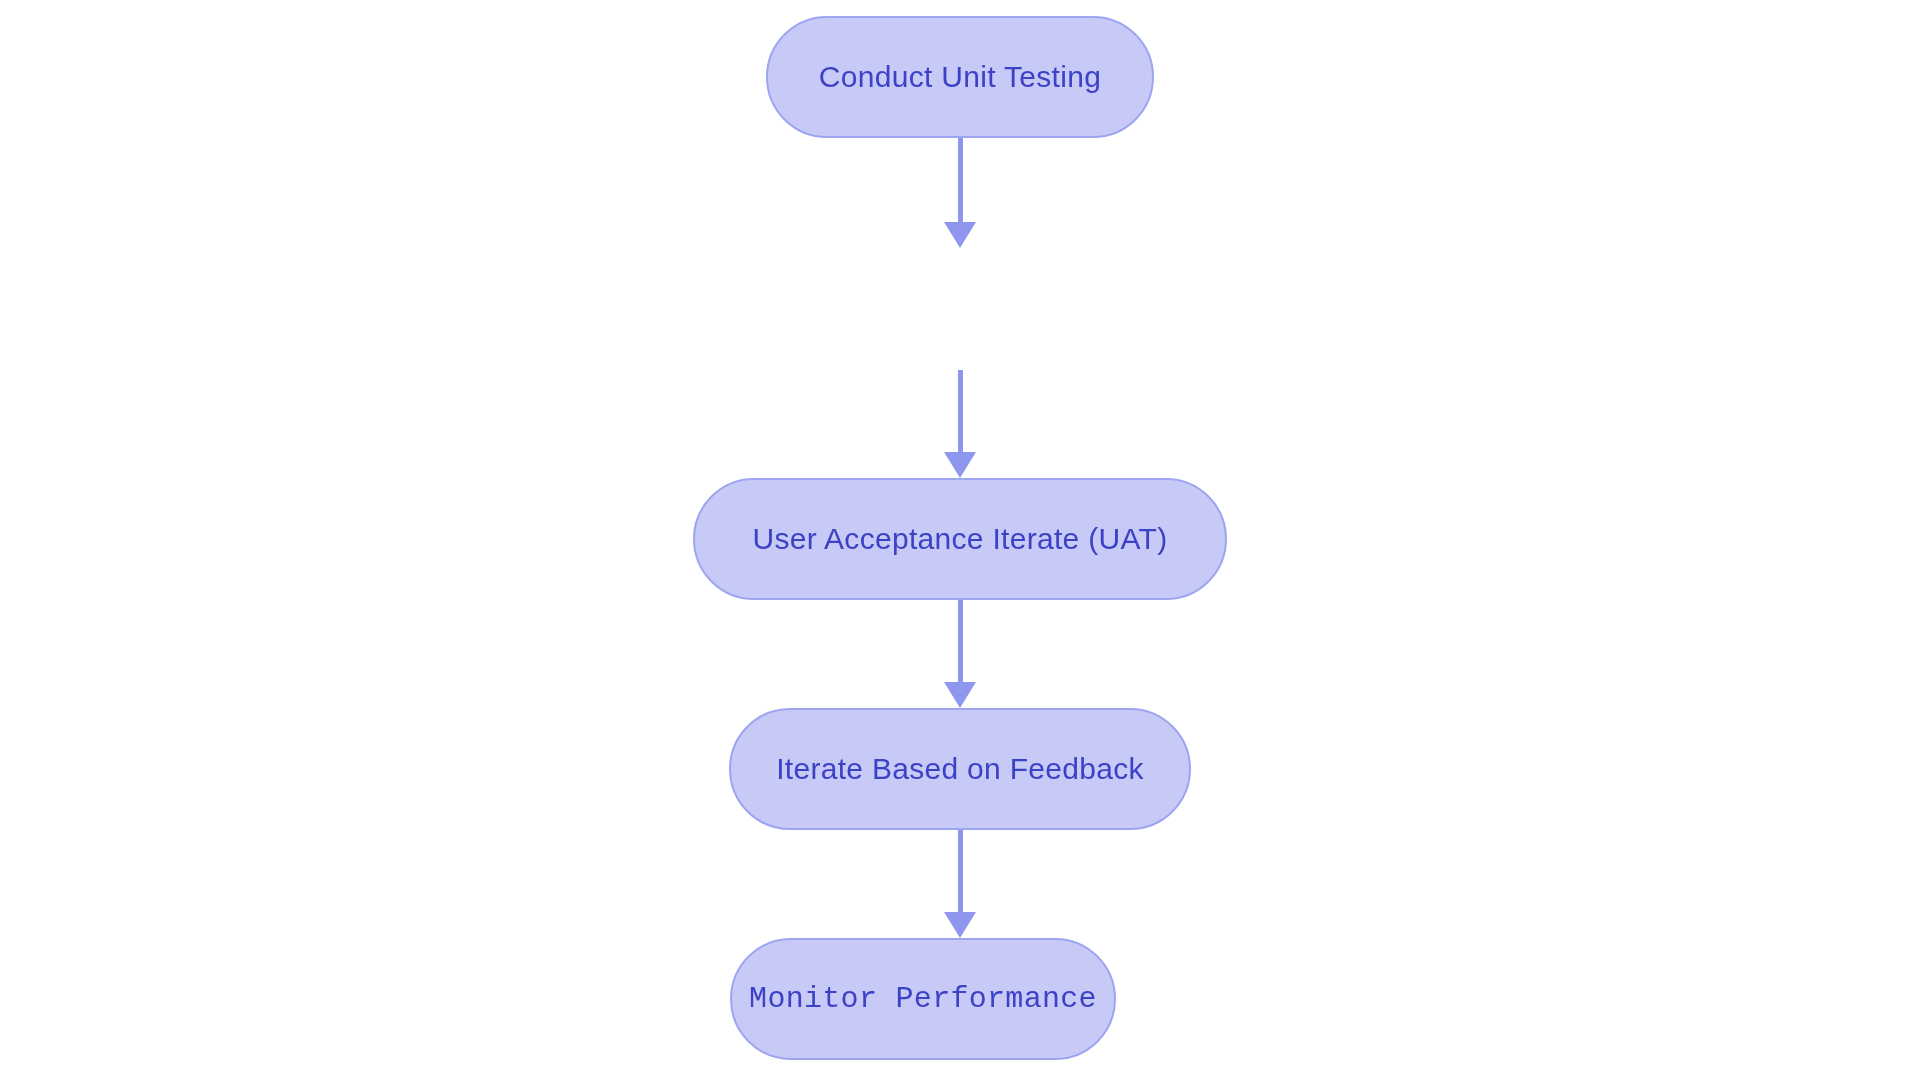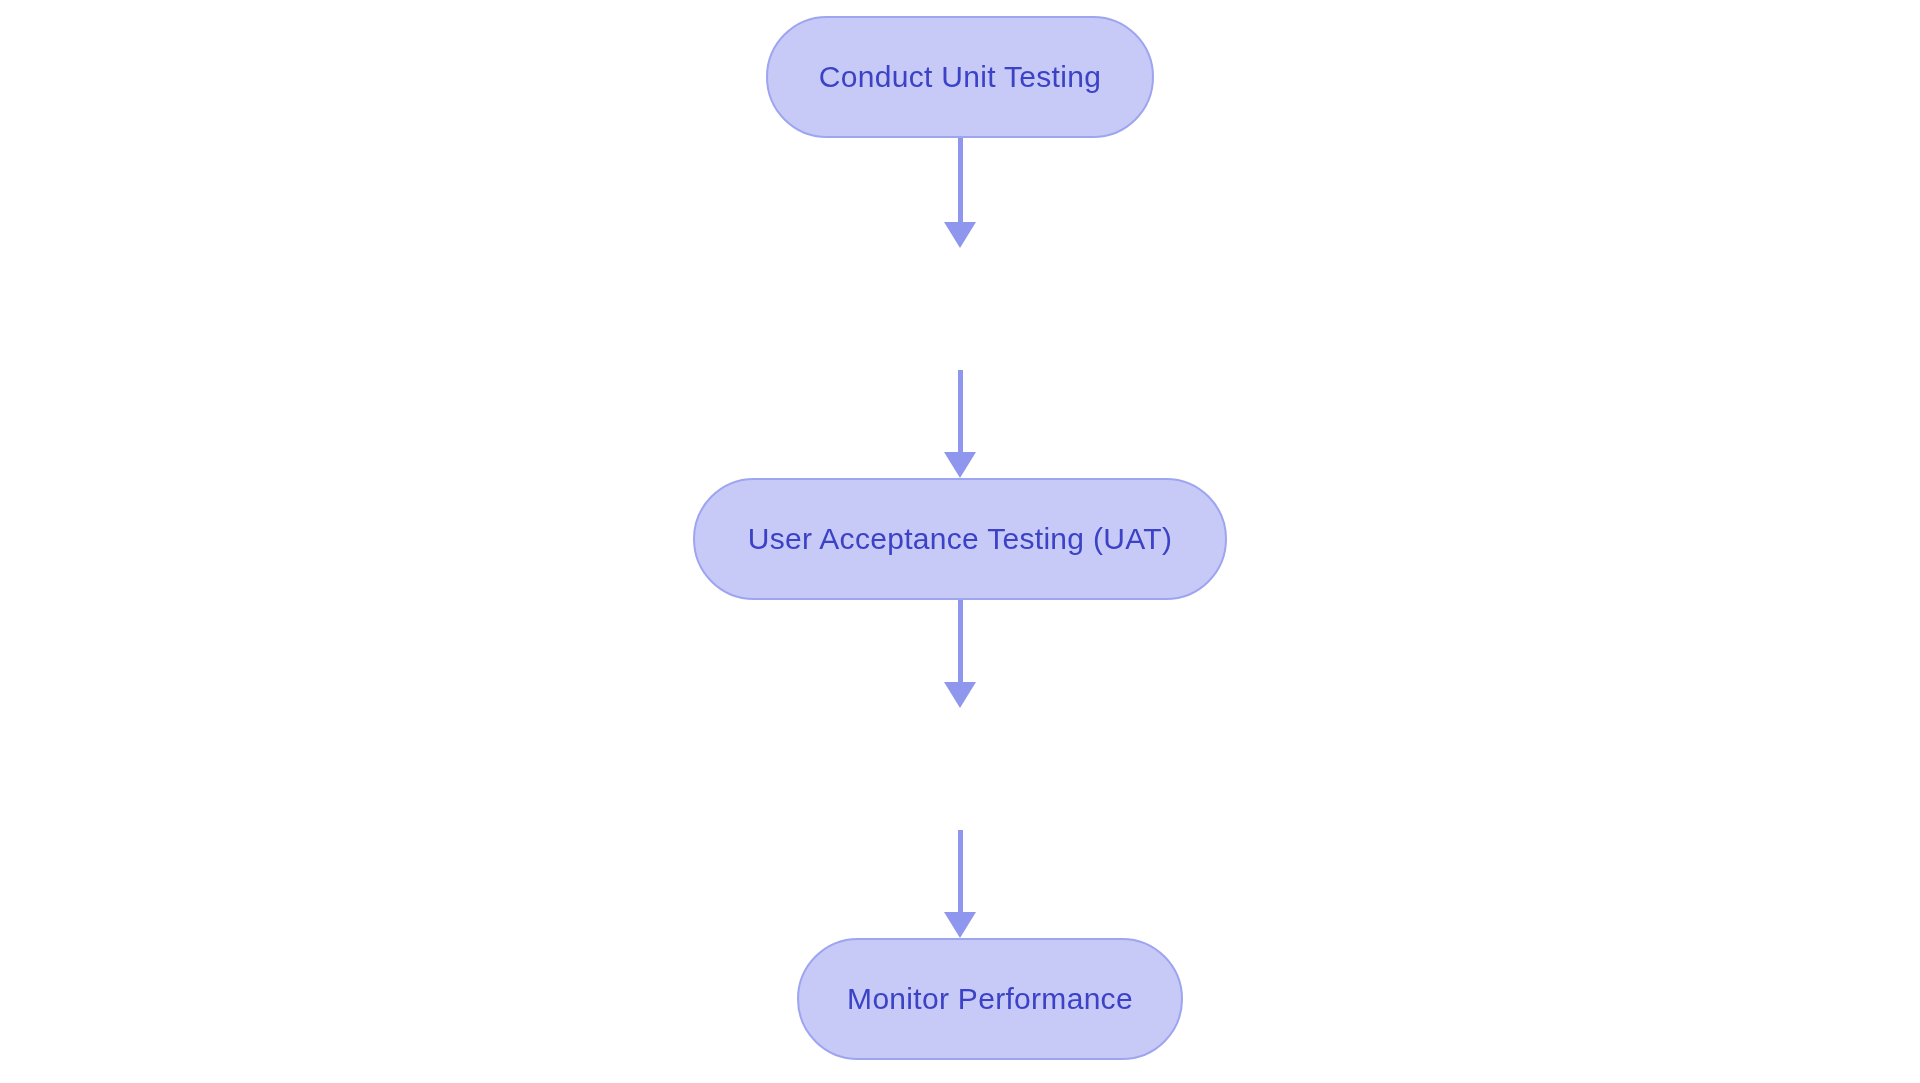--- a/index.html
+++ b/index.html
@@ -29,21 +29,21 @@
     font-size: 30px;
     font-weight: 400;
     letter-spacing: 0.3px;
     white-space: nowrap;
     text-align: center;
   }
   .node-1 { left: 766px; top: 16px;  width: 388px; }
   .node-2 { left: 719px; top: 248px; width: 482px; }
   .node-3 { left: 693px; top: 478px; width: 534px; }
   .node-4 { left: 729px; top: 708px; width: 462px; }
-  .node-5 { left: 797px; top: 938px; width: 386px; }
+  .node-5 { left: 730px; top: 938px; width: 386px; font-family: Liberation Mono, monospace; }
 
   .arrow {
     position: absolute;
     left: 960px;
     transform: translateX(-50%);
     display: flex;
     flex-direction: column;
     align-items: center;
   }
   .arrow-line {
@@ -77,28 +77,31 @@
     <div class="arrow-head"></div>
   </div>
 
 
   <div class="arrow arrow-2">
     <div class="arrow-line"></div>
     <div class="arrow-head"></div>
   </div>
 
   <div class="node node-3">
-    <span>User Acceptance Testing (UAT)</span>
+    <span>User Acceptance Iterate (UAT)</span>
   </div>
 
   <div class="arrow arrow-3">
     <div class="arrow-line"></div>
     <div class="arrow-head"></div>
   </div>
 
+  <div class="node node-4">
+    <span>Iterate Based on Feedback</span>
+  </div>
 
   <div class="arrow arrow-4">
     <div class="arrow-line"></div>
     <div class="arrow-head"></div>
   </div>
 
   <div class="node node-5">
     <span>Monitor Performance</span>
   </div>
 

